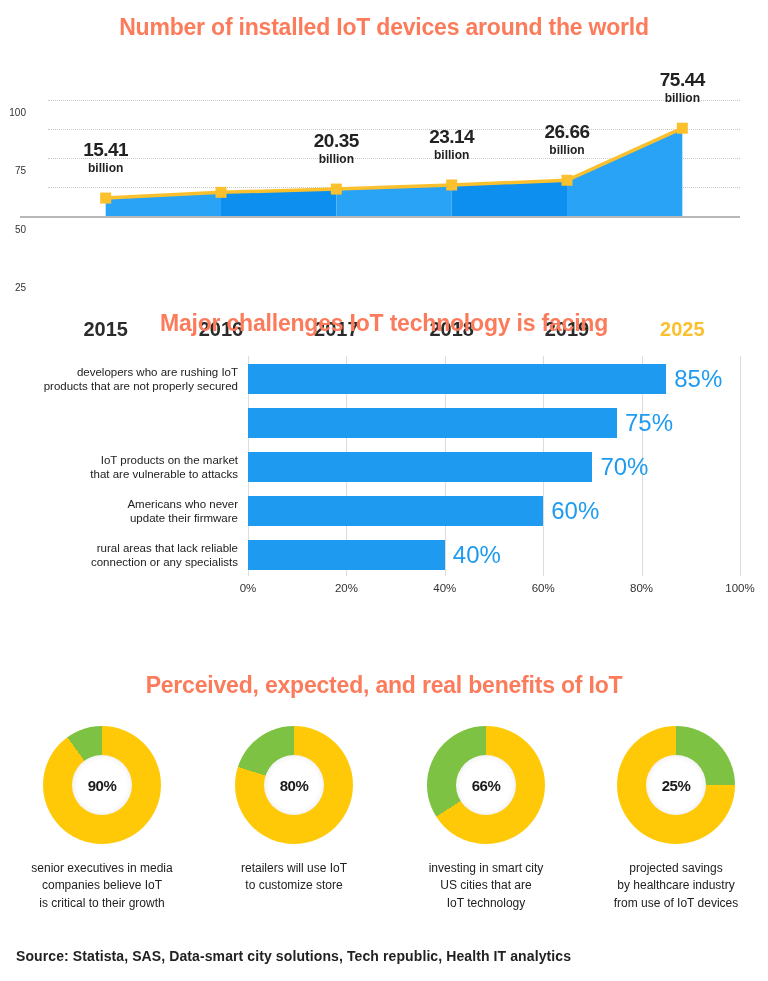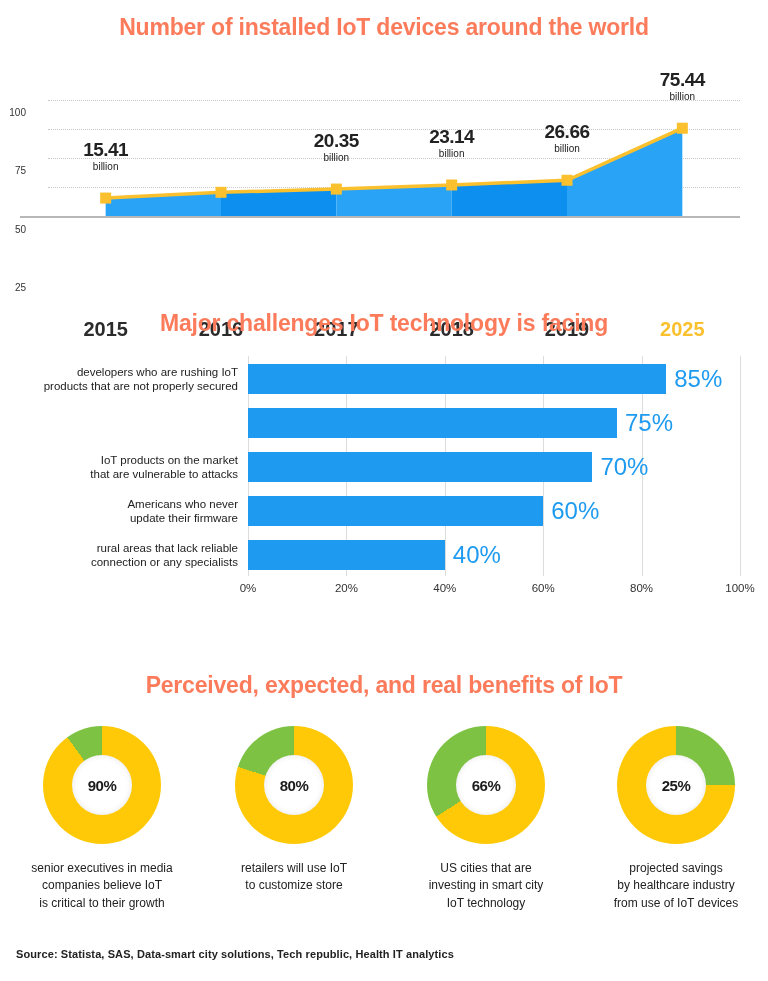--- a/index.html
+++ b/index.html
@@ -70,22 +70,22 @@
   }
   .point-label .pl-val {
     display: block;
     font-size: 19px;
     font-weight: bold;
     color: #222;
     letter-spacing: -0.5px;
   }
   .point-label .pl-unit {
     display: block;
-    font-size: 10px;
-    font-weight: normal;
+    font-size: 12px;
+    font-weight: bold;
     color: #222;
     margin-top: 2px;
   }
 
   .xlabel {
     position: absolute;
     top: 230px;
     transform: translateX(-50%);
     font-size: 20px;
     font-weight: bold;
@@ -210,21 +210,21 @@
   .donut-caption {
     margin-top: 16px;
     font-size: 12px;
     line-height: 1.45;
     color: #222;
   }
 
   #source-line {
     position: absolute;
     left: 16px; top: 948px;
-    font-size: 11px;
+    font-size: 14px;
     font-weight: bold;
     color: #222;
     letter-spacing: 0.1px;
   }
 </style>
 </head>
 <body>
 
 <div id="section-area">
   <div class="section-title" id="area-title">Number of installed IoT devices around the world</div>
@@ -383,22 +383,22 @@
         </div>
       </div>
       <div class="donut-cell" style="left: 390px;">
         <div class="donut-wrap">
           <div class="donut-shadow"></div>
           <div class="donut-ring" style="background: conic-gradient(rgb(255, 201, 7) 0deg, rgb(255, 201, 7) 237.6deg, rgb(125, 194, 66) 237.6deg, rgb(125, 194, 66) 360deg);"></div>
           <div class="donut-hole"></div>
           <div class="donut-pct">66%</div>
         </div>
         <div class="donut-caption">
+          <div>investing in smart city</div>
           <div>US cities that are</div>
-          <div>investing in smart city</div>
           <div>IoT technology</div>
         </div>
       </div>
       <div class="donut-cell" style="left: 580px;">
         <div class="donut-wrap">
           <div class="donut-shadow"></div>
           <div class="donut-ring" style="background: conic-gradient(rgb(125, 194, 66) 0deg, rgb(125, 194, 66) 90deg, rgb(255, 201, 7) 90deg, rgb(255, 201, 7) 360deg);"></div>
           <div class="donut-hole"></div>
           <div class="donut-pct">25%</div>
         </div>

